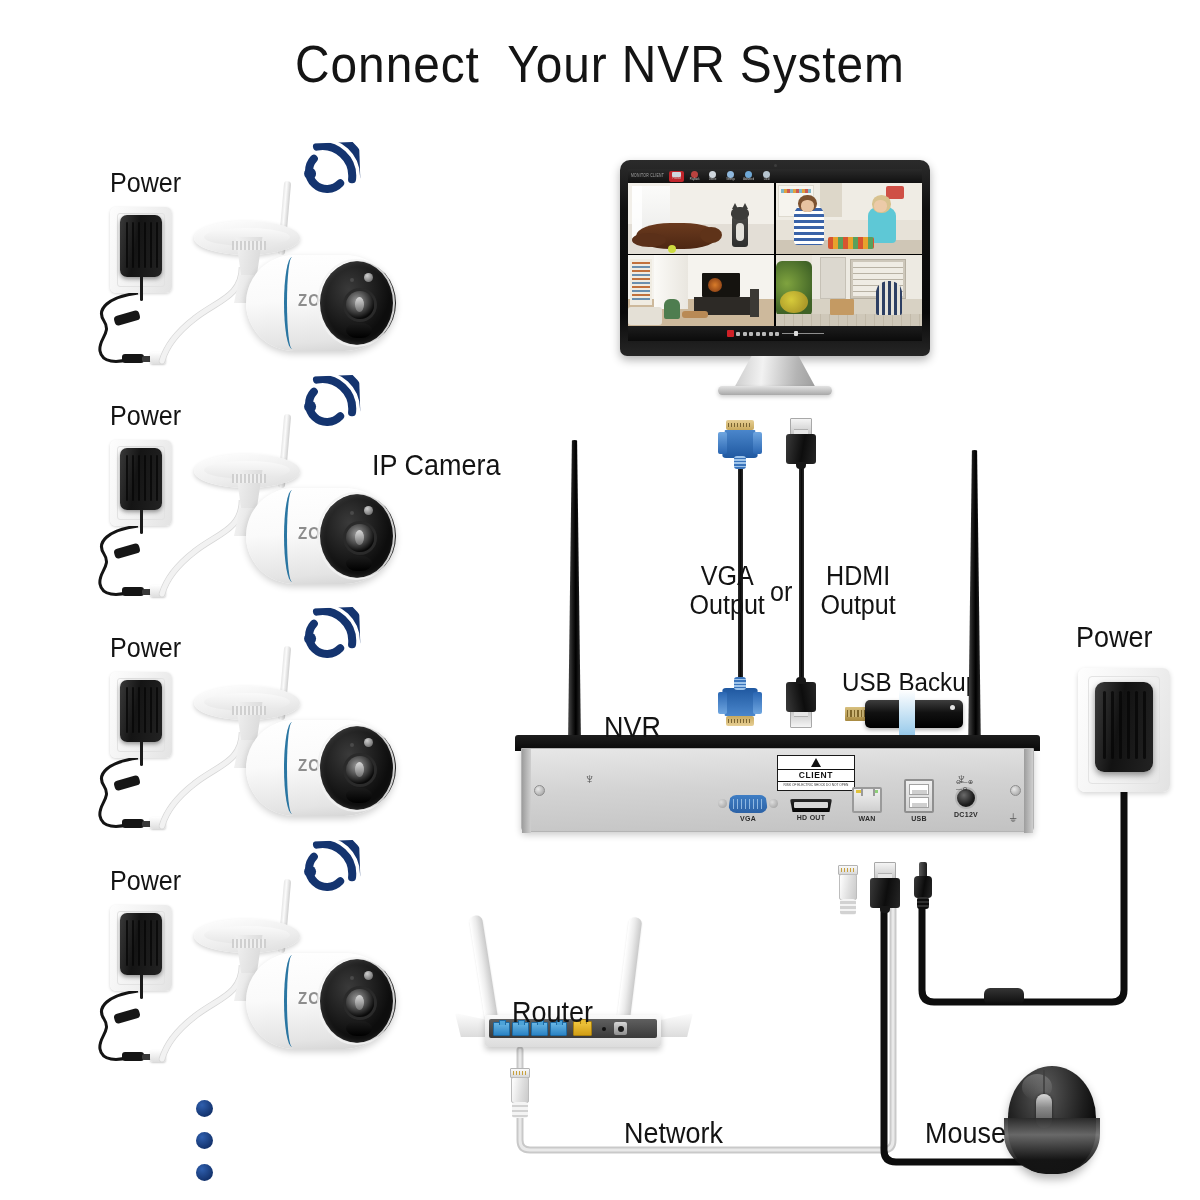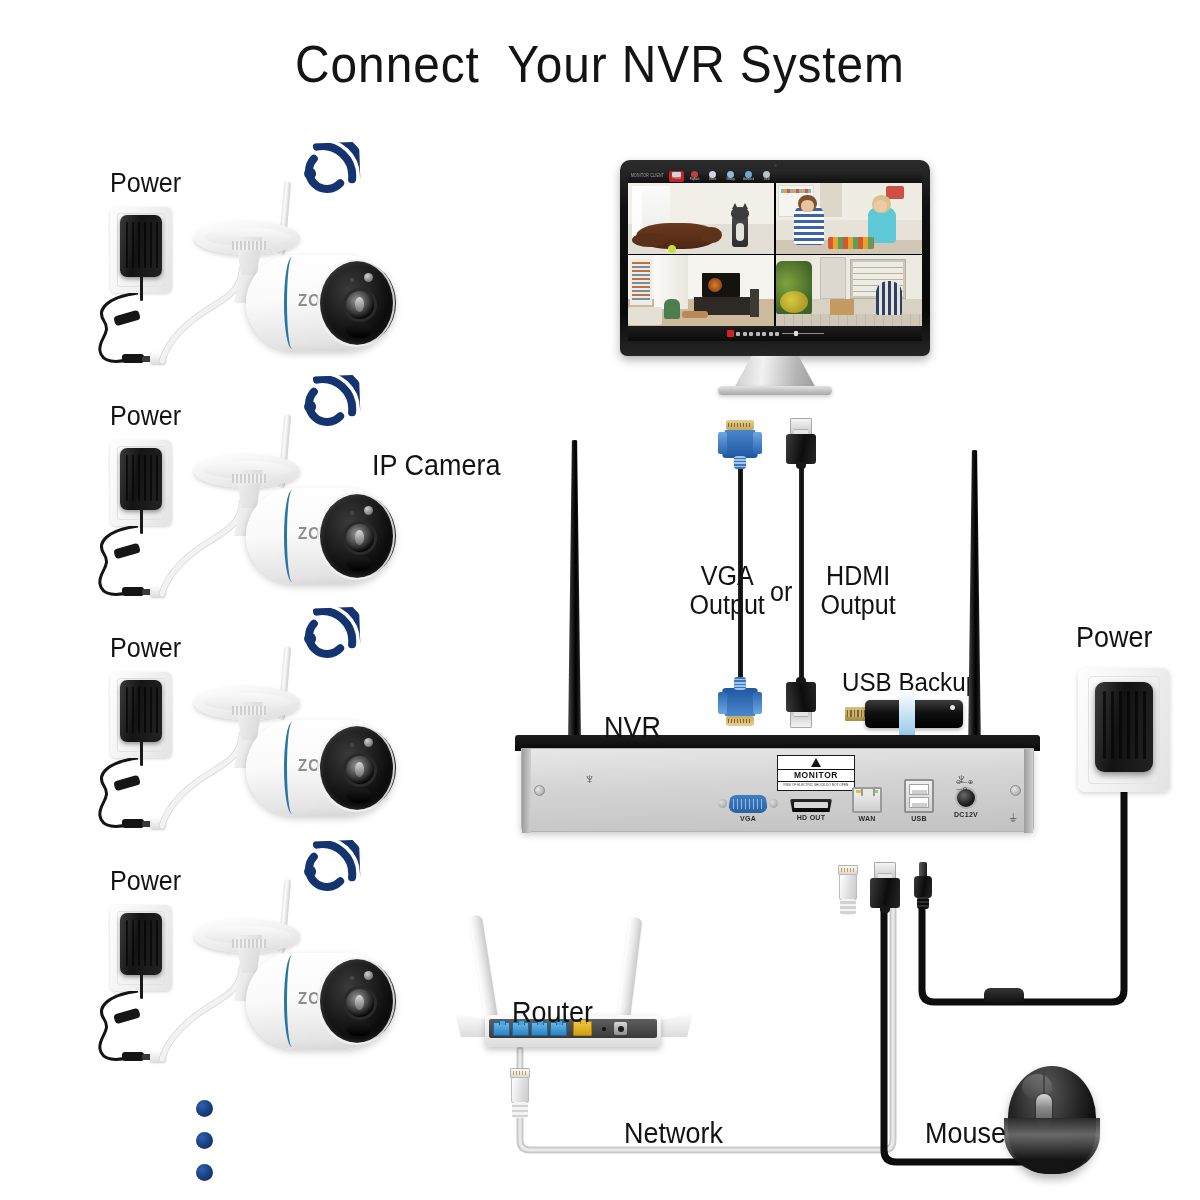--- a/index.html
+++ b/index.html
@@ -775,21 +775,21 @@
     <div class="nvr-top"></div>
     <div class="nvr-face">
       <div class="screw" style="left:12px;top:36px;"></div>
       <div class="screw" style="right:12px;top:36px;"></div>
       <div class="antsym" style="left:62px;top:22px;">♆</div>
       <div class="antsym" style="right:66px;top:22px;">♆</div>
       <div class="gnd" style="right:16px;bottom:6px;">⏚</div>
 
       <div class="caution">
         <div class="tri"></div>
-        <div class="ct">MONITOR</div>
+        <div class="ct">CLIENT</div>
         <div class="cs">RISK OF ELECTRIC SHOCK
 DO NOT OPEN</div>
       </div>
 
       <div class="port" style="left:196px;top:46px;">
         <div style="position:relative;width:60px;display:flex;align-items:center;justify-content:center;">
           <div class="vga-scr" style="left:0;"></div>
           <div class="vga-p"></div>
           <div class="vga-scr" style="right:0;"></div>
         </div>

